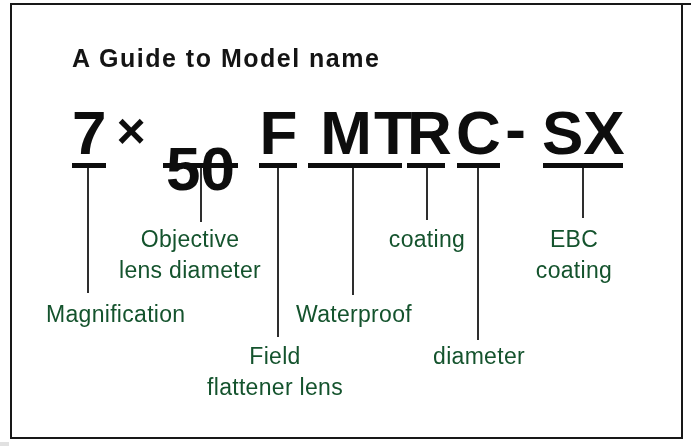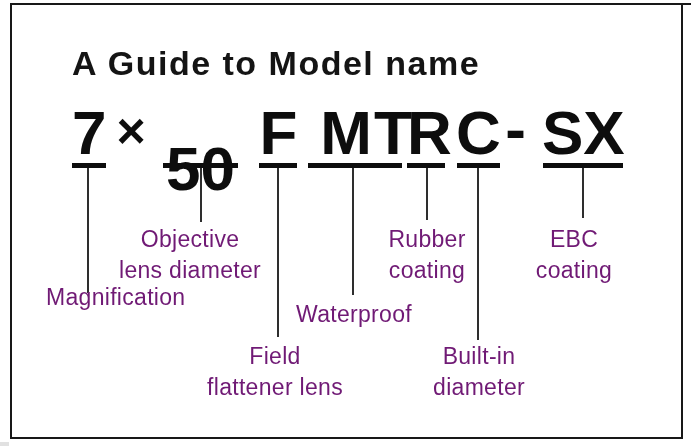--- a/index.html
+++ b/index.html
@@ -14,41 +14,41 @@
 
   .frame{
     position:absolute;left:10px;top:3px;width:673px;height:436px;
     border:2px solid #181818;box-sizing:border-box;background:#fff;
   }
   .overhang{position:absolute;left:681px;top:3px;width:10px;height:2px;background:#181818;}
   .artifact{position:absolute;left:0;top:442px;width:9px;height:4px;background:#c9c9c9;opacity:.55;}
 
   .title{
     position:absolute;left:72px;top:46px;
-    font-size:34px;font-weight:bold;letter-spacing:1.5px;
+    font-size:25px;font-weight:bold;letter-spacing:1.5px;
     line-height:1;color:#141414;white-space:nowrap;
   }
 
   .seg{
     position:absolute;top:102px;
     font-size:62px;font-weight:bold;line-height:1;
     color:#0d0d0d;text-align:center;white-space:nowrap;
   }
   .seg-x{top:106px;font-size:50px;}
   .seg-hyphen{top:98px;}
   .seg-mt{letter-spacing:2px;}
 
   .ubar{position:absolute;top:163px;height:5px;background:#0d0d0d;}
 
   .cline{position:absolute;width:2px;background:#2e2e2e;}
 
   .lbl{
     position:absolute;
     font-size:23px;font-weight:normal;letter-spacing:.3px;
-    line-height:31px;color:#701a75;text-align:center;white-space:nowrap;
+    line-height:31px;color:#14532d;text-align:center;white-space:nowrap;
   }
   .lbl span{display:block;}
   .lbl-left{text-align:left;}
 </style>
 </head>
 <body>
 
 <div id="app">
 
   <div class="frame"></div>
@@ -82,40 +82,38 @@
   <div class="cline" style="left:426px;top:168px;height:52px;"></div>
   <div class="cline" style="left:477px;top:168px;height:172px;"></div>
   <div class="cline" style="left:582px;top:168px;height:50px;"></div>
 
   <div class="lbl" style="left:100px;top:224px;width:180px;">
     <span>Objective</span>
     <span>lens diameter</span>
   </div>
 
   <div class="lbl" style="left:357px;top:224px;width:140px;">
-    <span>Rubber</span>
     <span>coating</span>
   </div>
 
   <div class="lbl" style="left:504px;top:224px;width:140px;">
     <span>EBC</span>
     <span>coating</span>
   </div>
 
-  <div class="lbl lbl-left" style="left:46px;top:282px;">
+  <div class="lbl lbl-left" style="left:46px;top:299px;">
     <span>Magnification</span>
   </div>
 
   <div class="lbl" style="left:195px;top:341px;width:160px;">
     <span>Field</span>
     <span>flattener lens</span>
   </div>
 
   <div class="lbl" style="left:284px;top:299px;width:140px;">
     <span>Waterproof</span>
   </div>
 
   <div class="lbl" style="left:409px;top:341px;width:140px;">
-    <span>Built-in</span>
     <span>diameter</span>
   </div>
 
 </div>
 
 </body></html>

